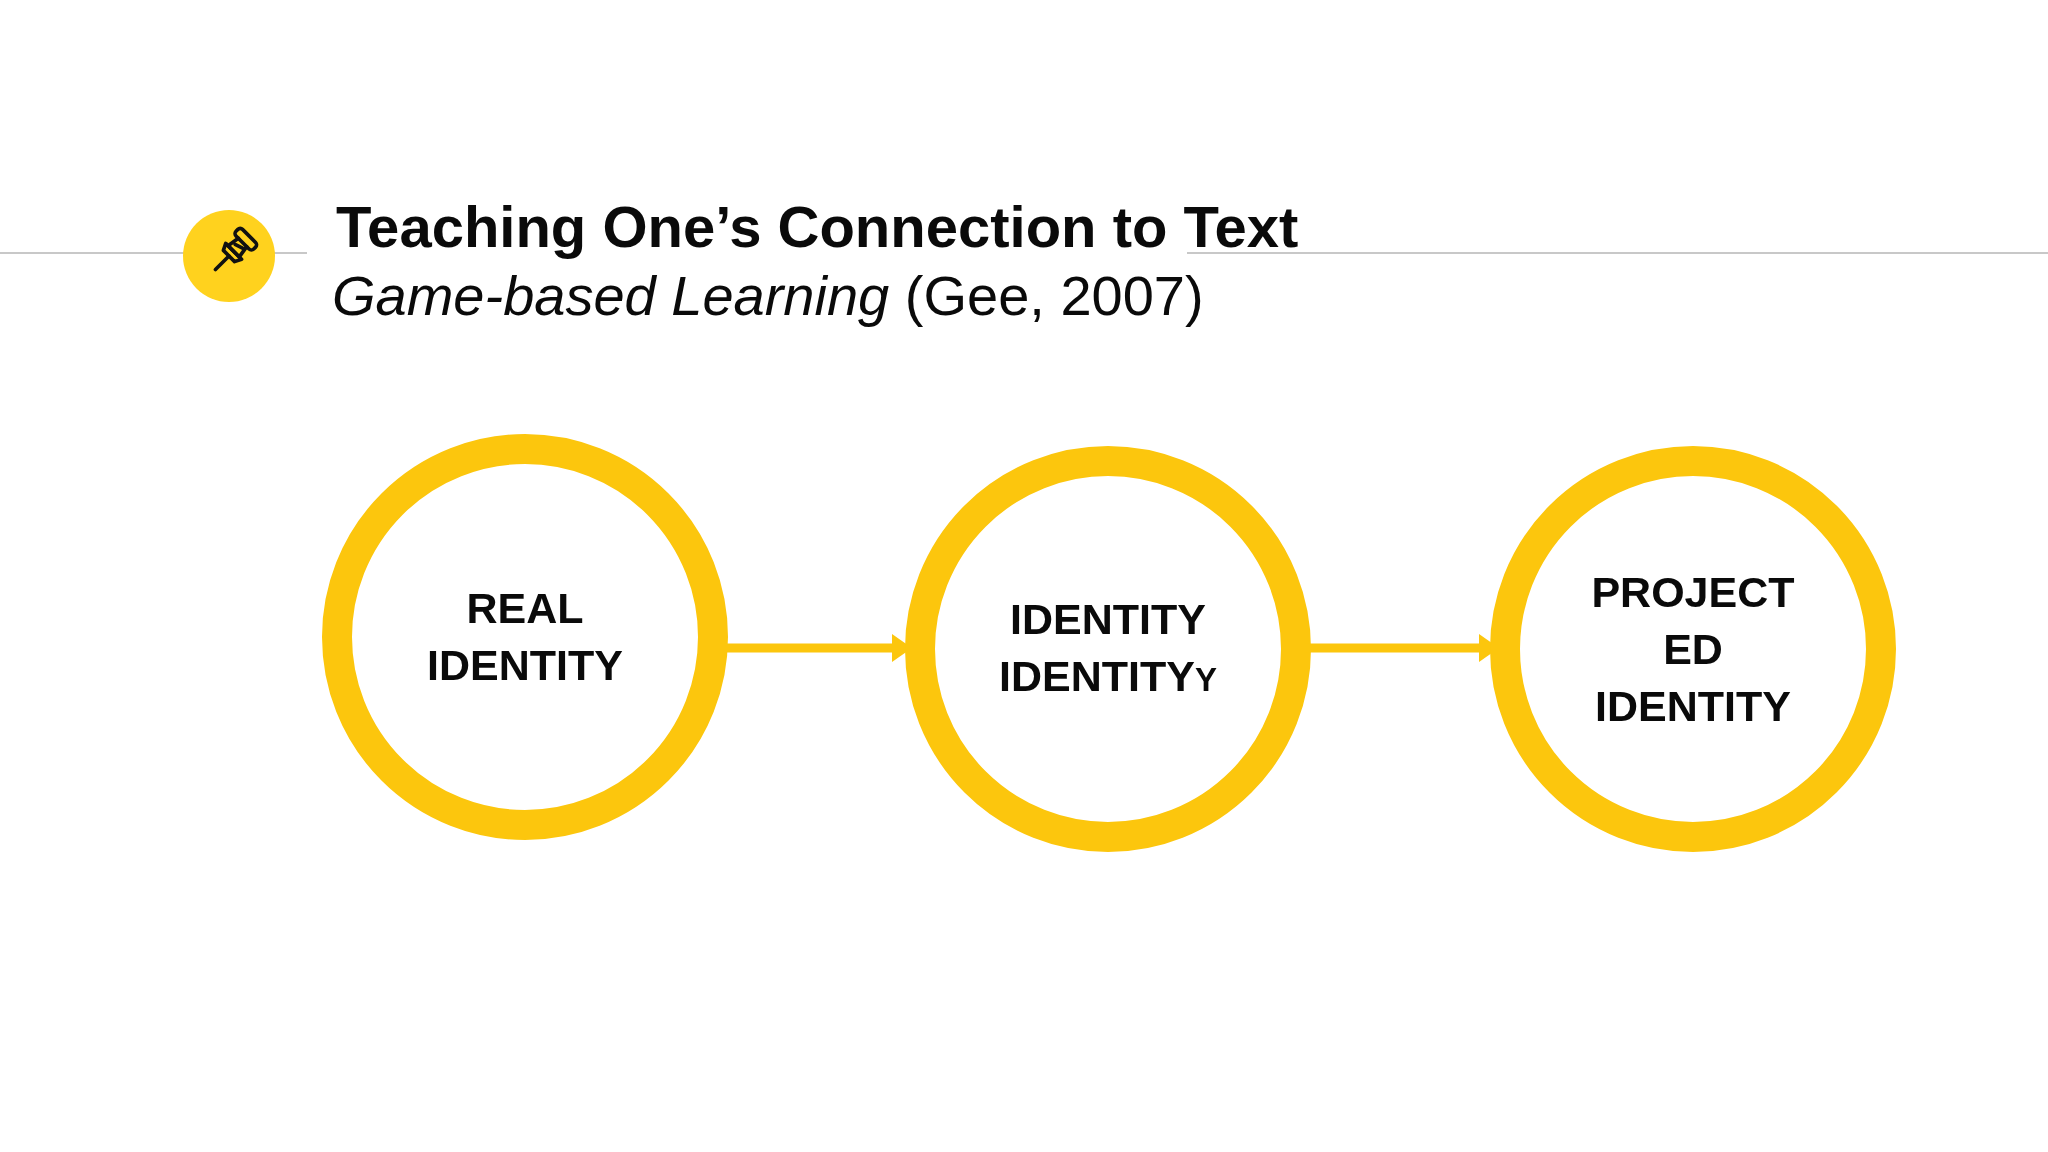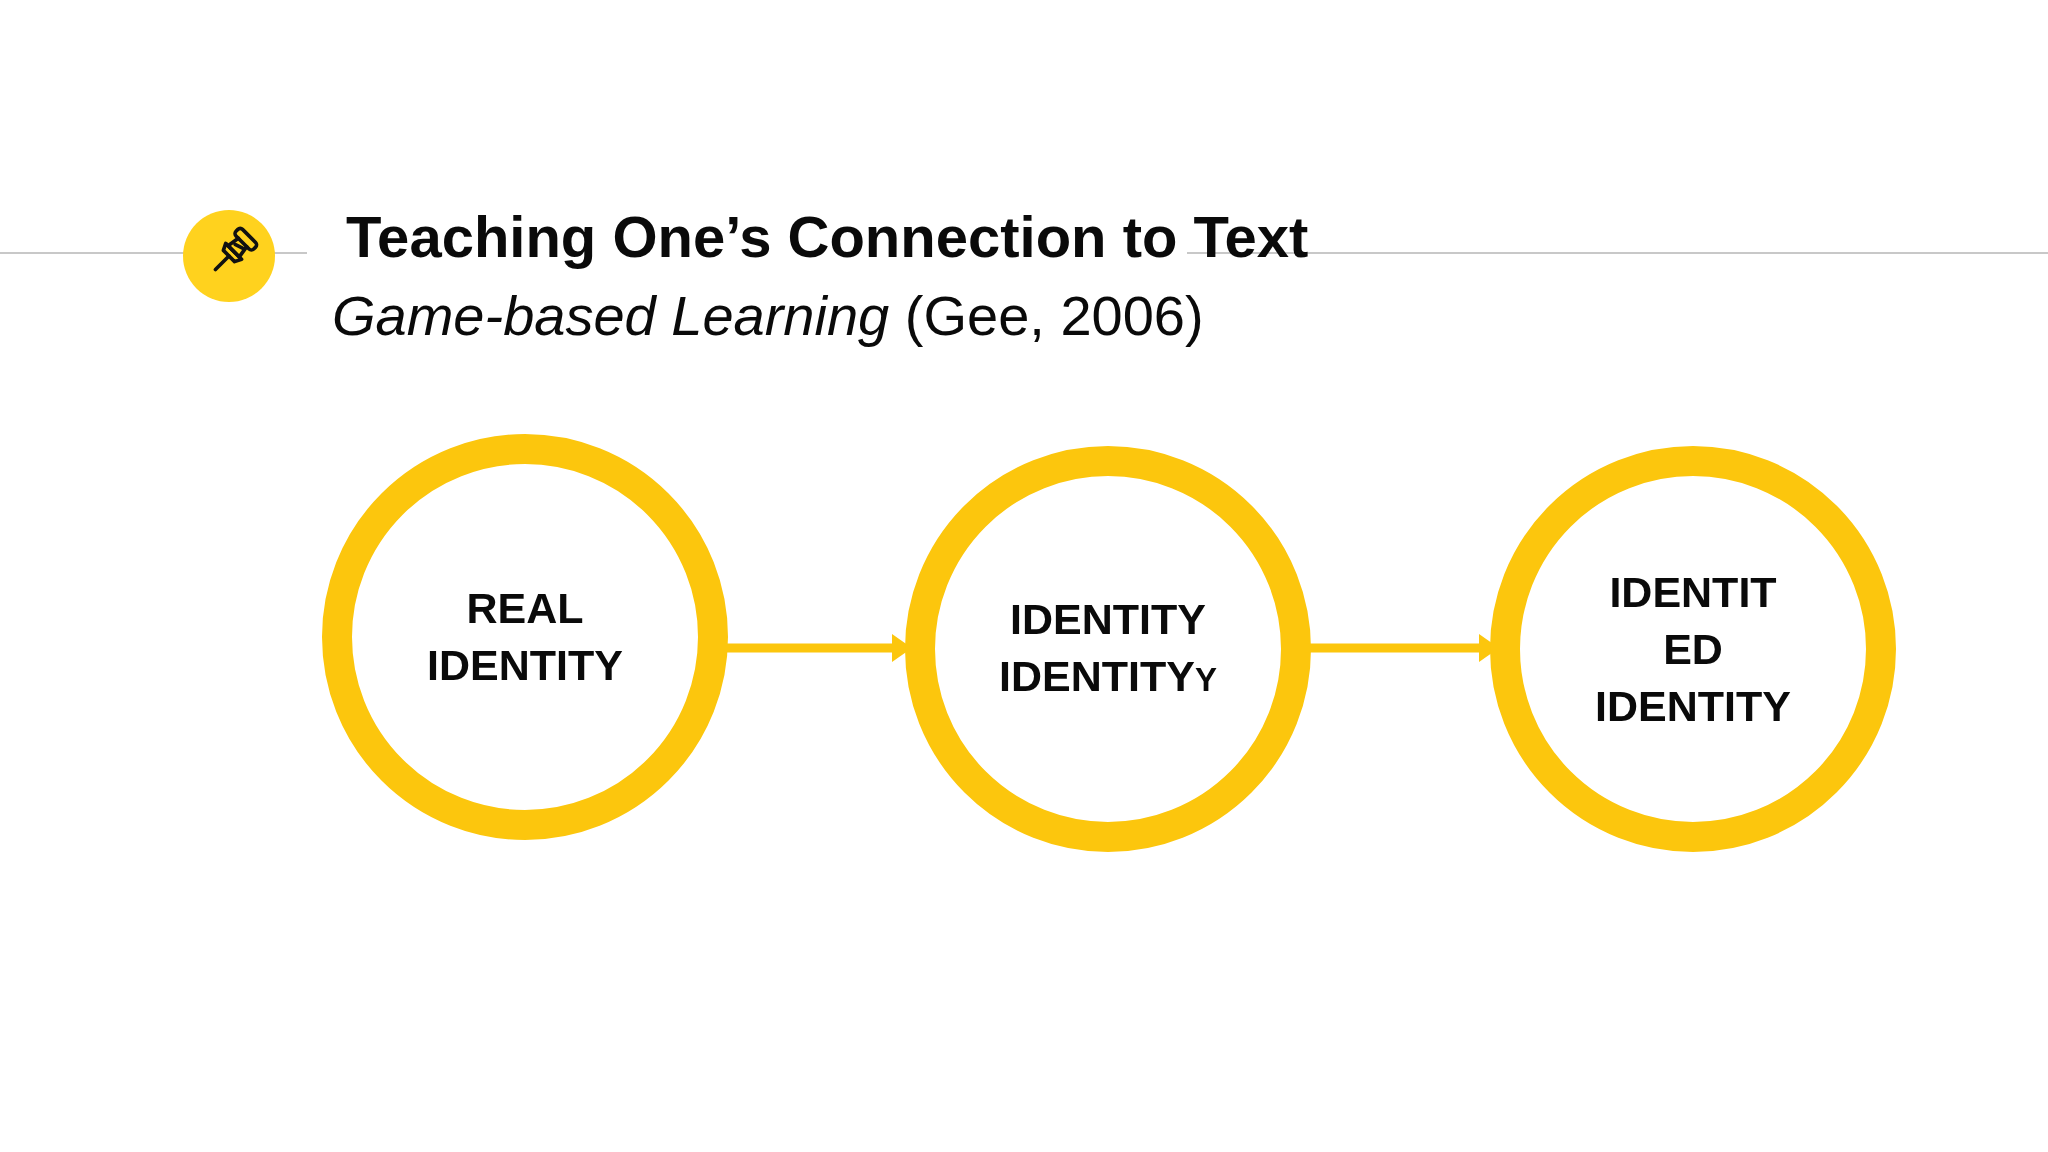--- a/index.html
+++ b/index.html
@@ -32,21 +32,21 @@
     position: absolute;
     left: 307px;
     top: 190px;
     width: 880px;
     height: 148px;
     background: #ffffff;
     padding-left: 25px;
     box-sizing: border-box;
   }
   .title {
-    margin: 14px;
+    margin: 4px;
     font-size: 58px;
     line-height: 66px;
     font-weight: bold;
     white-space: nowrap;
     color: var(--text-black, #0a0a0a);
   }
   .subtitle {
     margin: 0;
     font-size: 56px;
     line-height: 64px;
@@ -112,21 +112,21 @@
 </style>
 </head>
 <body>
 
 <div class="slide">
 
   <div class="divider"></div>
 
   <div class="title-block">
     <h1 class="title">Teaching One’s Connection to Text</h1>
-    <p class="subtitle"><em class="subtitle-em">Game-based Learning</em><span class="subtitle-cite"> (Gee, 2006)</span></p>
+    <p class="subtitle"><em class="subtitle-em">Game-based Learning</em><span class="subtitle-cite"> (Gee, 2007)</span></p>
   </div>
 
   <div class="pin-badge">
     <svg class="pin-svg" viewBox="0 0 100 100" aria-hidden="true">
       <g transform="rotate(45 50 50)" stroke="currentColor" stroke-width="5.5" fill="none" stroke-linejoin="round" stroke-linecap="round">
         <rect x="31" y="7" width="38" height="14" rx="5"></rect>
         <path d="M41 21 L38 40 L62 40 L59 21"></path>
         <path d="M33 40 H67 L62 50 H38 Z"></path>
         <path d="M50 50 L50 79"></path>
         <path d="M44 31 L56 27"></path>
@@ -155,20 +155,20 @@
       </div>
     </div>
 
     <svg class="arrow arrow-2" width="194" height="52" viewBox="0 0 194 52" aria-hidden="true">
       <line x1="0" y1="26" x2="176" y2="26" stroke="currentColor" stroke-width="9"></line>
       <polygon points="174,12 194,26 174,40" fill="currentColor"></polygon>
     </svg>
 
     <div class="node node-3">
       <div class="node-label">
-        <span class="node-line">IDENTIT</span>
+        <span class="node-line">PROJECT</span>
         <span class="node-line">ED</span>
         <span class="node-line">IDENTITY</span>
       </div>
     </div>
 
   </div>
 </div>
 
 </body></html>

